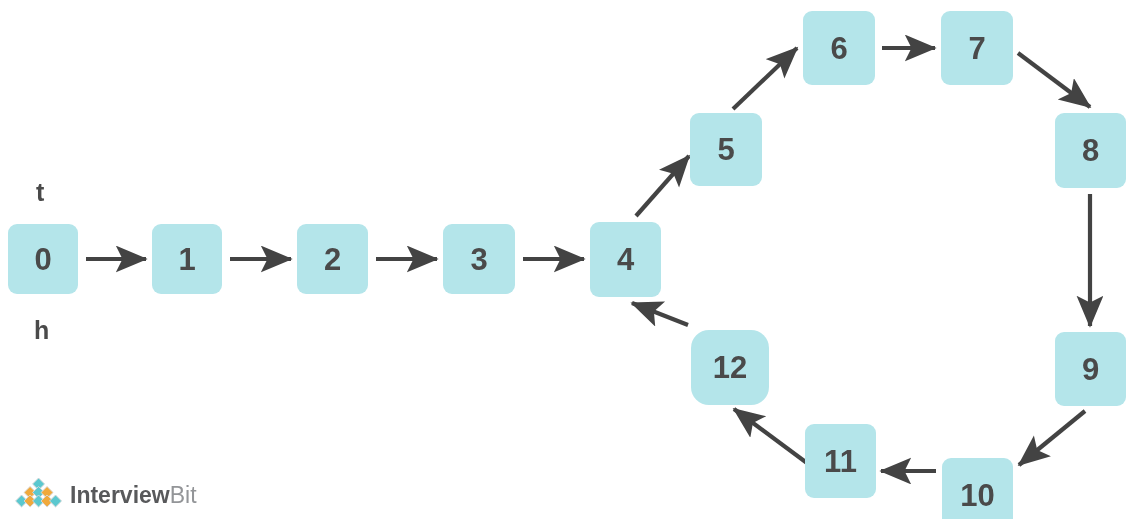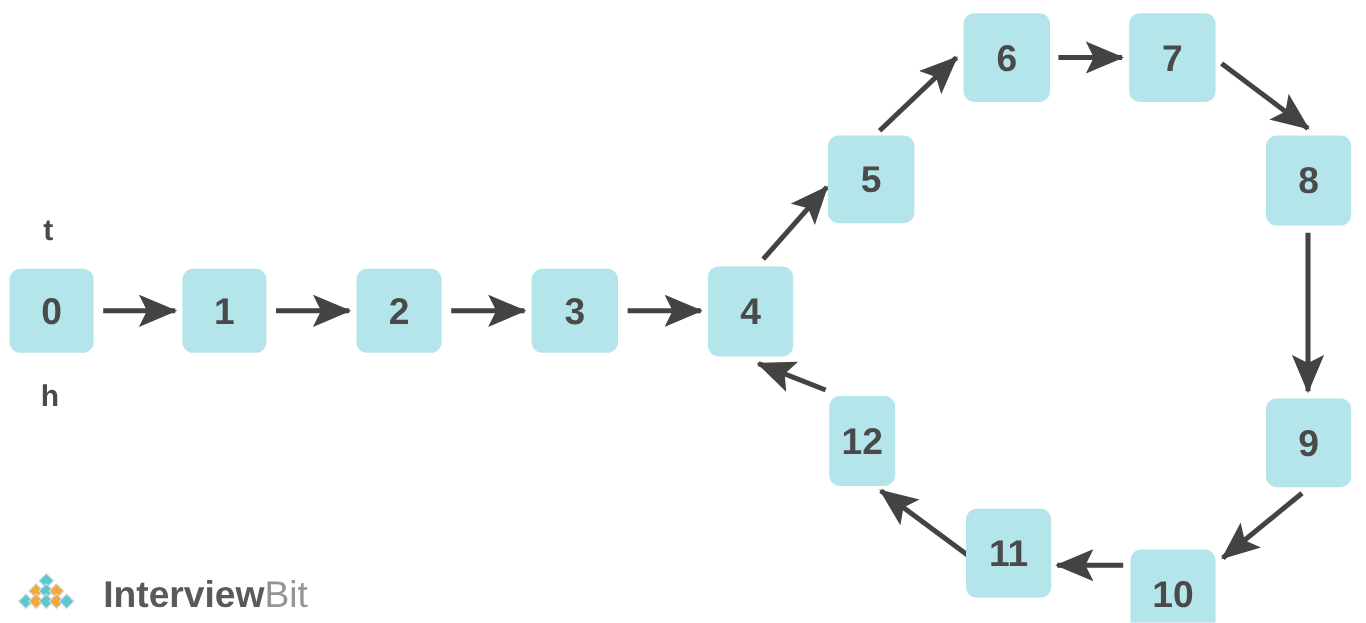--- a/index.html
+++ b/index.html
@@ -54,22 +54,22 @@
     display: flex;
     align-items: center;
     height: 38px;
   }
   #logo-mark {
     width: 52px;
     height: 34px;
     flex: 0 0 auto;
   }
   #logo-text {
-    margin-left: 22px;
-    font-size: 31px;
+    margin-left: 6px;
+    font-size: 23px;
     line-height: 1;
     white-space: nowrap;
   }
   #logo-text .lt-a {
     color: #58595b;
     font-weight: 700;
   }
   #logo-text .lt-b {
     color: #939598;
     font-weight: 400;
@@ -111,21 +111,21 @@
   <div class="node" style="left:297px;  top:224px; width:71px; height:70px;">2</div>
   <div class="node" style="left:443px;  top:224px; width:72px; height:70px;">3</div>
   <div class="node" style="left:590px;  top:222px; width:71px; height:75px;">4</div>
   <div class="node" style="left:690px;  top:113px; width:72px; height:73px;">5</div>
   <div class="node" style="left:803px;  top:11px;  width:72px; height:74px;">6</div>
   <div class="node" style="left:941px;  top:11px;  width:72px; height:74px;">7</div>
   <div class="node" style="left:1055px; top:113px; width:71px; height:75px;">8</div>
   <div class="node" style="left:1055px; top:332px; width:71px; height:74px;">9</div>
   <div class="node" style="left:942px;  top:434px; width:71px; height:74px;margin-top:24px;">10</div>
   <div class="node" style="left:805px;  top:424px; width:71px; height:74px;">11</div>
-  <div class="node" style="left:691px;  top:330px; width:55px; height:75px;">12</div>
+  <div class="node" style="left:691px;  top:330px; width:78px; height:75px;border-radius:18px;">12</div>
 
   <div id="logo">
     <svg id="logo-mark" viewBox="0 0 52 34" xmlns="http://www.w3.org/2000/svg">
       <g stroke="#d8d8d8" stroke-width="0.9">
 
         <rect x="22.3" y="1.7" width="8.5" height="8.5" transform="rotate(45 26.5 6)" fill="#5bc8cf"></rect>
 
         <rect x="13.8" y="10.2" width="8.5" height="8.5" transform="rotate(45 18 14.5)" fill="#f0a93c"></rect>
         <rect x="22.3" y="10.2" width="8.5" height="8.5" transform="rotate(45 26.5 14.5)" fill="#5bc8cf"></rect>
         <rect x="30.8" y="10.2" width="8.5" height="8.5" transform="rotate(45 35 14.5)" fill="#f0a93c"></rect>

